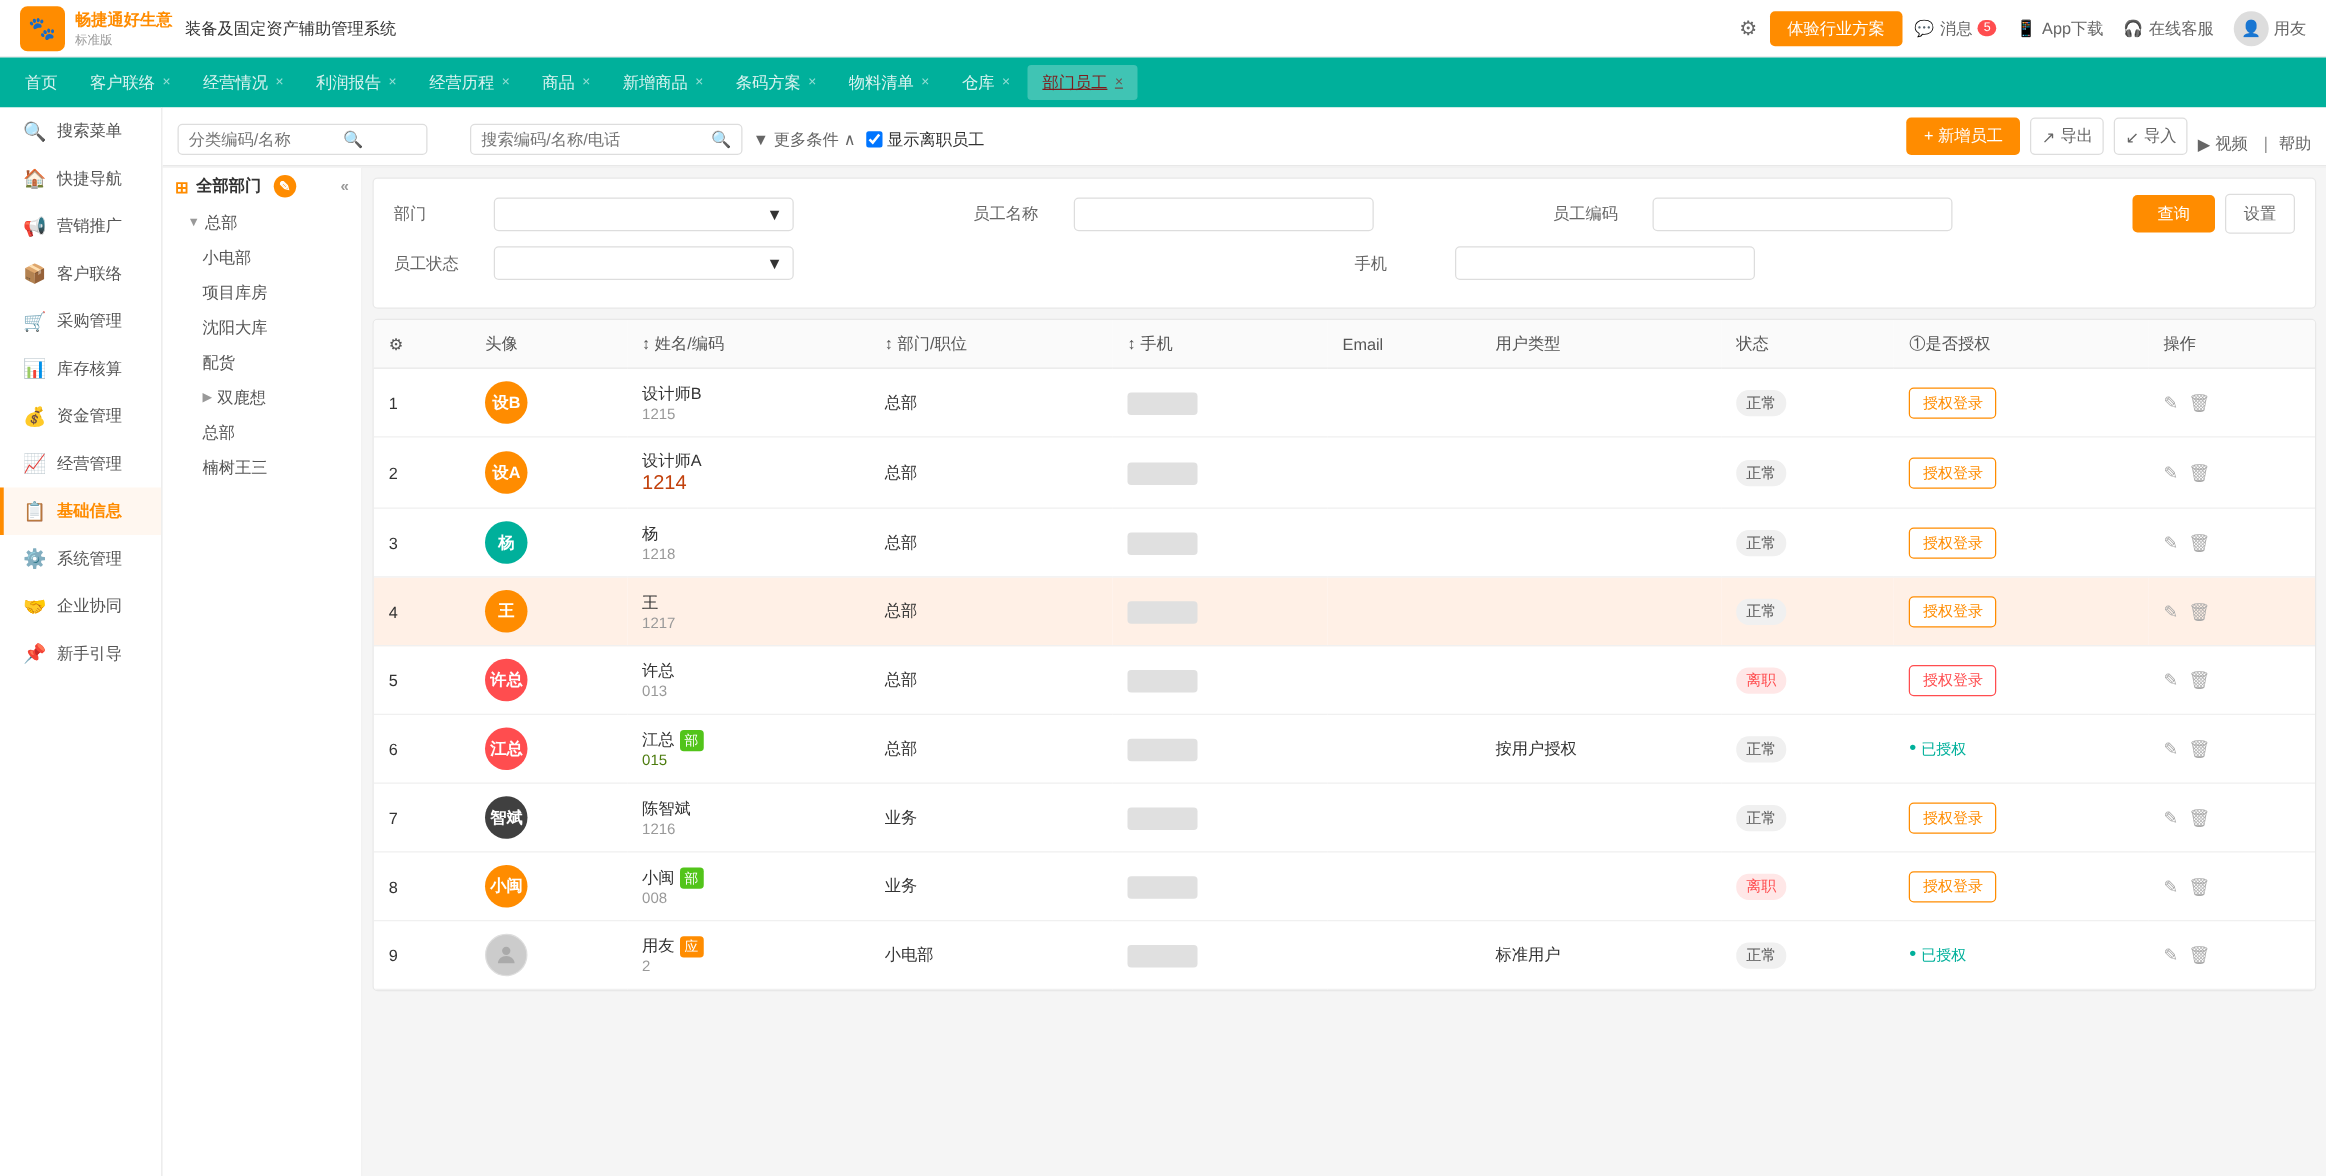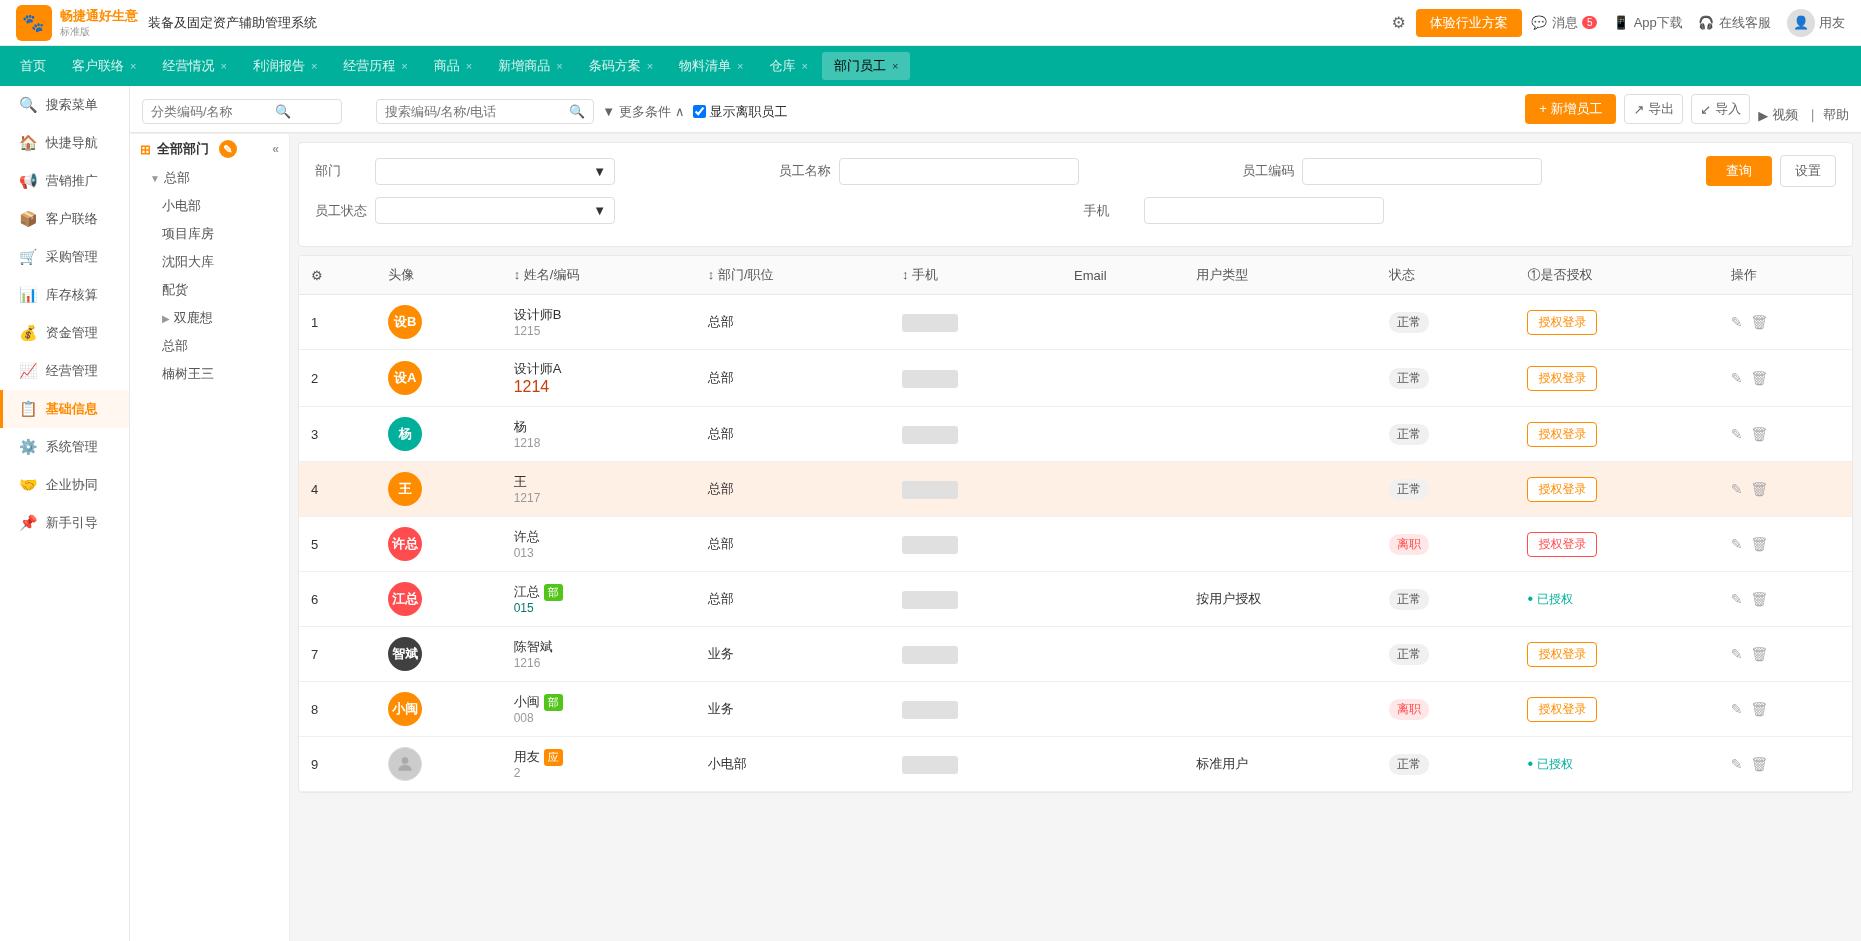--- a/index.html
+++ b/index.html
@@ -25,21 +25,21 @@
     
     .nav-tabs {
       display: flex; align-items: center; background: #00b09b; height: 40px;
       padding: 0 8px; gap: 2px; overflow-x: auto;
     }
     .nav-tab {
       display: flex; align-items: center; gap: 4px; padding: 5px 12px;
       color: rgba(255,255,255,0.85); cursor: pointer; border-radius: 3px;
       white-space: nowrap; font-size: 13px;
     }
-    .nav-tab.active { background: rgba(255,255,255,0.25); color: #000000; }
+    .nav-tab.active { background: rgba(255,255,255,0.25); color: #7f1d1d; text-decoration: underline; }
     .nav-tab .close-x { font-size: 11px; opacity: 0.7; margin-left: 2px; }
 
     
     .main-layout { display: flex; height: calc(100vh - 86px); }
 
     
     .sidebar { width: 130px; background: #fff; border-right: 1px solid #e8e8e8; overflow-y: auto; flex-shrink: 0; }
     .sidebar-menu { list-style: none; }
     .sidebar-item {
       display: flex; align-items: center; gap: 8px; padding: 10px 16px;
@@ -66,21 +66,21 @@
       display: flex; align-items: center; gap: 4px; padding: 5px 10px 5px 20px;
       cursor: pointer; color: #555;
     }
     .dept-sub-node { padding-left: 32px; }
 
     
     .filter-form {
       background: #fff; border: 1px solid #e8e8e8; margin: 8px; border-radius: 4px; padding: 12px 16px;
     }
     .filter-row { display: flex; align-items: center; gap: 16px; margin-bottom: 10px; }
-    .filter-item { display: flex; align-items: center; gap: 0; flex: 1; }
+    .filter-item { display: flex; align-items: center; gap: 20px; flex: 1; }
     .filter-label { color: #666; white-space: nowrap; min-width: 60px; }
     .filter-select { border: 1px solid #ddd; border-radius: 4px; padding: 5px 8px; width: 200px; display: flex; align-items: center; justify-content: space-between; cursor: pointer; background: #fff; }
     .filter-input { border: 1px solid #ddd; border-radius: 4px; padding: 5px 8px; width: 200px; outline: none; }
     .filter-actions { display: flex; gap: 8px; align-items: center; }
     .query-btn { background: #ff8c00; color: #fff; border: none; border-radius: 4px; padding: 6px 20px; cursor: pointer; }
     .reset-btn { background: #fff; color: #666; border: 1px solid #ddd; border-radius: 4px; padding: 6px 14px; cursor: pointer; }
 
     
     .table-wrap { background: #fff; margin: 0 8px 8px; border-radius: 4px; border: 1px solid #e8e8e8; overflow: auto; }
     table { width: 100%; border-collapse: collapse; }
@@ -491,21 +491,21 @@
                   </td>
                 </tr>
 
                 <tr>
                   <td>6</td>
                   <td>
                       <div class="avatar-circle" style="background:#ff4d4f;">江总</div>
                     </td>
                   <td>
                     <div style="display:flex;align-items:center;">江总<span class="dept-tag">部</span></div>
-                    <div style="color:#0f766e;font-size:12px;">015</div>
+                    <div style="color:#4d7c0f;font-size:12px;">015</div>
                   </td>
                   <td>总部</td>
                   <td><span class="phone-blur">●●●●●●</span></td>
                   <td></td>
                   <td>按用户授权</td>
                   <td><span class="status-badge status-normal">正常</span></td>
                   <td>
                       <span class="authorized">已授权</span>
                     </td>
                   <td>

